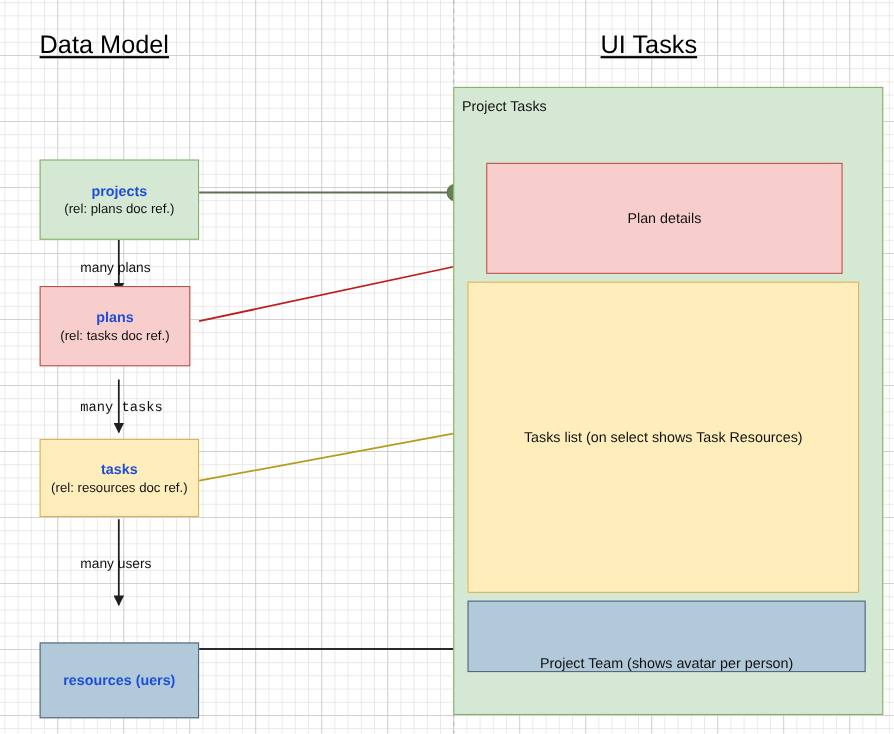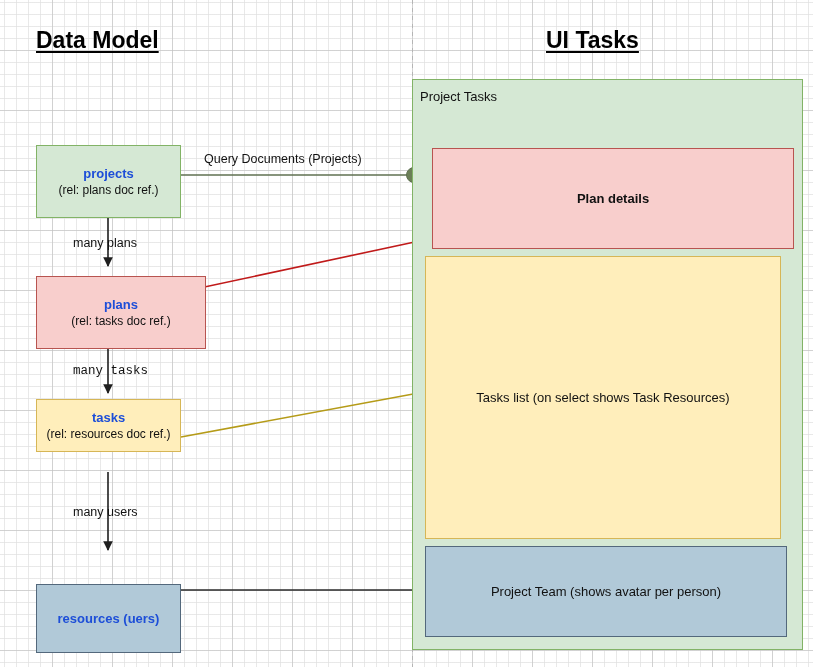--- a/index.html
+++ b/index.html
@@ -29,21 +29,21 @@
     left: 0;
     top: 0;
     width: 813px;
     height: 667px;
     pointer-events: none;
   }
 
   .title {
     position: absolute;
     font-size: 23px;
-    font-weight: bold;
+    font-weight: normal;
     color: #000000;
     text-decoration: underline;
     text-underline-offset: 3px;
     white-space: nowrap;
     letter-spacing: 0px;
   }
   #title-data-model { left: 36px; top: 27px; }
   #title-ui-widget  { left: 546px; top: 27px; }
 
   .node {
@@ -68,22 +68,22 @@
     line-height: 16px;
     color: #111111;
   }
 
   .n-green  { background: #d5e8d4; border: 1.4px solid #82b366; }
   .n-red    { background: #f8cecc; border: 1.4px solid #b85450; }
   .n-yellow { background: #ffe6b3; border: 1.4px solid #d6b656; }
   .n-blue   { background: #b1c9d8; border: 1.4px solid #53687c; }
 
   #node-projects  { left: 36px;  top: 145px; width: 145px; height: 73px; }
-  #node-plans     { left: 36px;  top: 276px; width: 170px; height: 73px; }
-  #node-tasks     { left: 36px;  top: 399px; width: 145px; height: 53px; }
+  #node-plans     { left: 36px;  top: 260px; width: 137px; height: 73px; }
+  #node-tasks     { left: 36px;  top: 399px; width: 145px; height: 71px; }
   #node-resources { left: 36px;  top: 584px; width: 145px; height: 69px; }
 
   #node-tasks { background: #ffeebb; }
 
   
   .container-card {
     position: absolute;
     box-sizing: border-box;
     left: 412px;
     top: 79px;
@@ -105,30 +105,30 @@
     position: absolute;
     box-sizing: border-box;
     display: flex;
     align-items: center;
     justify-content: center;
     text-align: center;
     font-size: 13px;
     color: #111111;
   }
   #ui-plan-details {
-    left: 432px; top: 148px; width: 362px; height: 101px;
-    background: #f8cecc; border: 1.4px solid #b85450; font-weight: bold;
+    left: 442px; top: 148px; width: 324px; height: 101px;
+    background: #f8cecc; border: 1.4px solid #b85450;
   }
   #ui-tasks-list {
     left: 425px; top: 256px; width: 356px; height: 283px;
     background: #ffeebb; border: 1.4px solid #d6b656;
   }
   #ui-project-team {
-    left: 425px; top: 546px; width: 362px; height: 91px;
-    background: #b1c9d8; border: 1.4px solid #53687c;
+    left: 425px; top: 546px; width: 362px; height: 65px;
+    background: #b1c9d8; border: 1.4px solid #53687c; align-items: flex-end;
   }
 
   .edge-label {
     position: absolute;
     font-size: 12.5px;
     color: #111111;
     white-space: nowrap;
     background: transparent;
   }
   #lbl-many-plans { left: 73px;  top: 236px; }
@@ -191,21 +191,20 @@
   <div class="node n-blue" id="node-resources">
     <div class="node-title">resources (uers)</div>
   </div>
 
   <div class="edge-label" id="lbl-many-plans">many plans</div>
 
   <div class="edge-label" id="lbl-many-tasks">many tasks</div>
 
   <div class="edge-label" id="lbl-many-users">many users</div>
 
-  <div class="edge-label" id="lbl-query-docs">Query Documents (Projects)</div>
 
   <div class="container-card">
     <div class="container-label">Project Tasks</div>
   </div>
 
   <div class="ui-box" id="ui-plan-details">
     <span>Plan details</span>
   </div>
 
   <div class="ui-box" id="ui-tasks-list">

